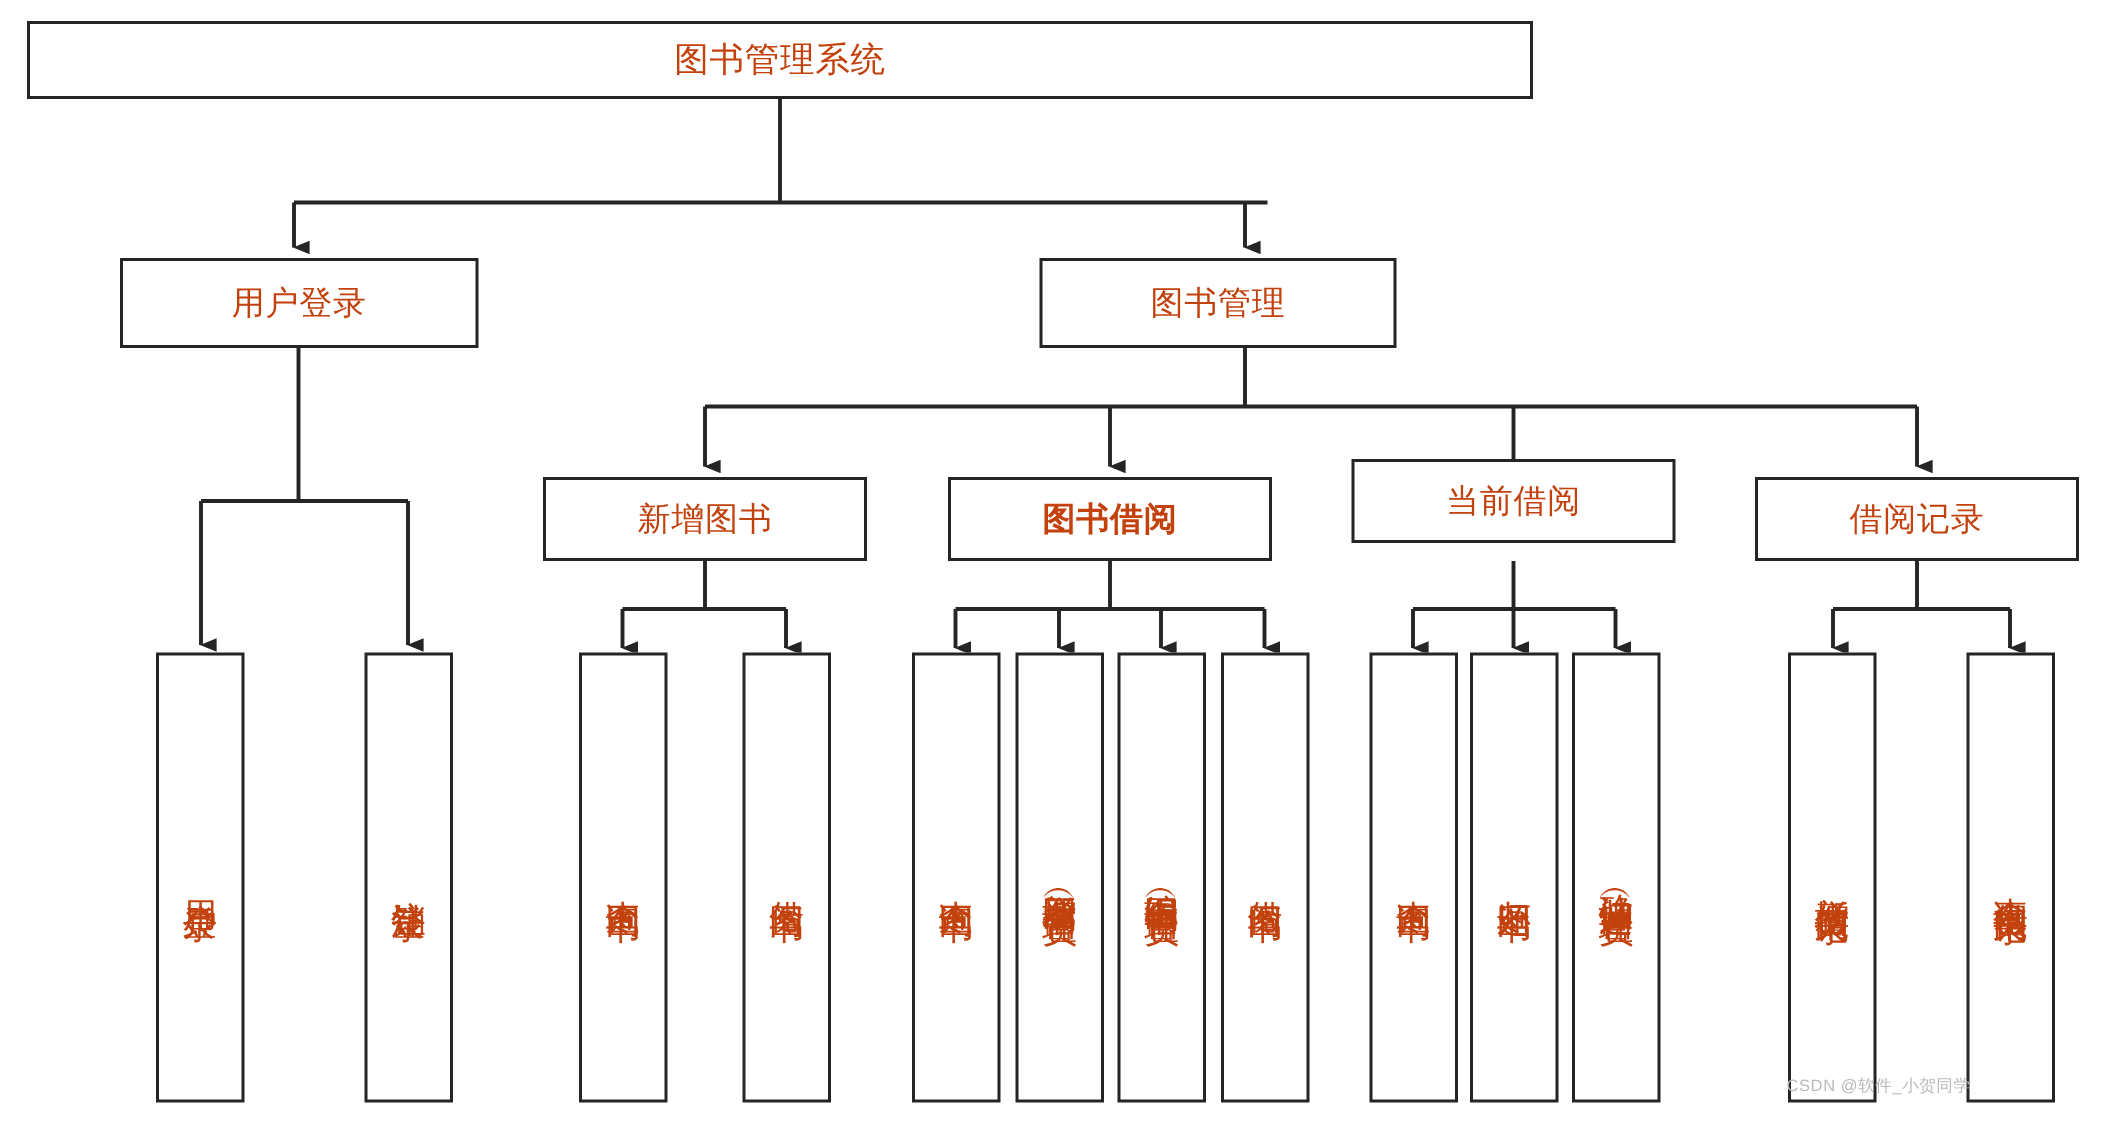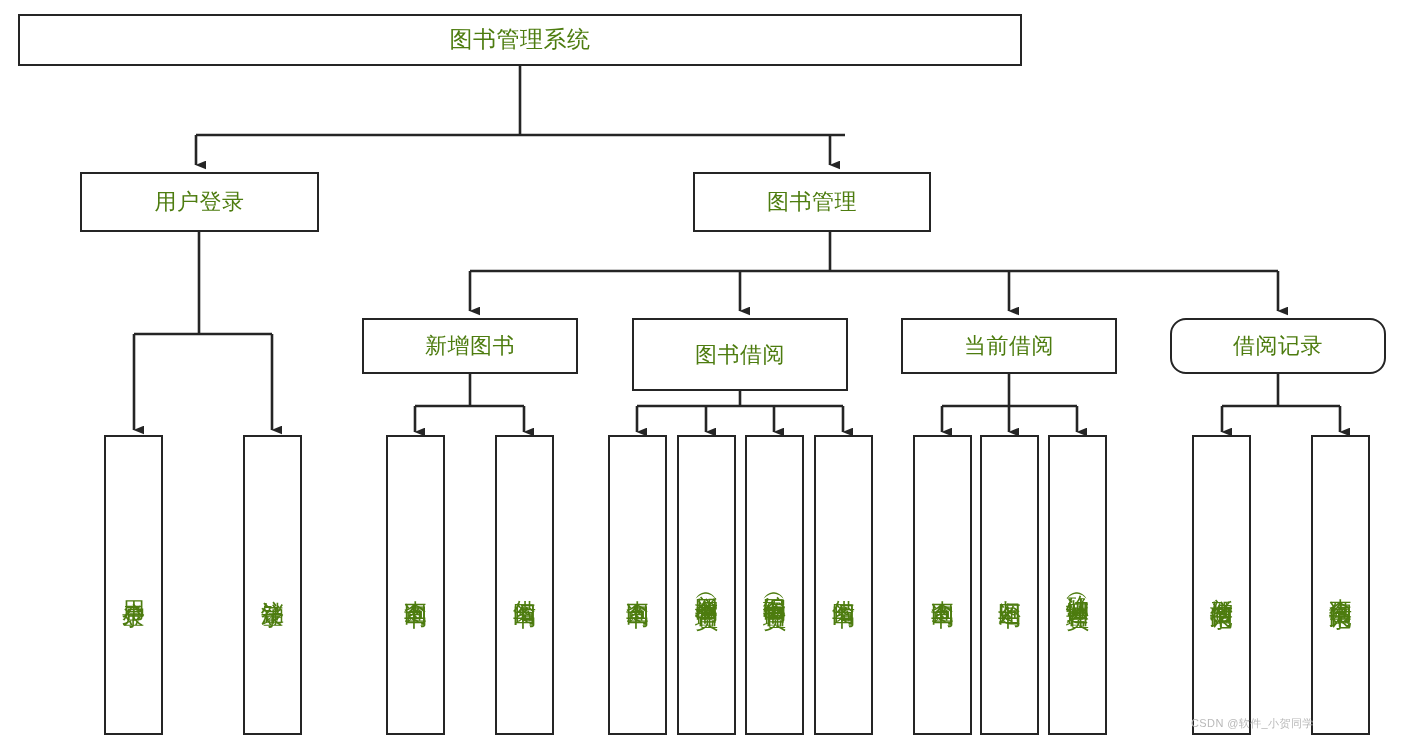--- a/index.html
+++ b/index.html
@@ -28,21 +28,21 @@
     pointer-events: none;
   }
   .node {
     position: absolute;
     box-sizing: border-box;
     background: #ffffff;
     border: 2.6px solid #252525;
     display: flex;
     align-items: center;
     justify-content: center;
-    color: #4d7c0f;
+    color: #c2410c;
   }
   .node .label {
     display: block;
     text-align: center;
     line-height: 1.18;
     white-space: nowrap;
   }
   
   .node.horiz .label {
     font-size: 22px;
@@ -145,29 +145,29 @@
   </div>
 
   <div class="node horiz" style="left:693px; top:172px; width:238px; height:60px;">
     <span class="label">图书管理</span>
   </div>
 
   <div class="node horiz" style="left:362px; top:318px; width:216px; height:56px;">
     <span class="label">新增图书</span>
   </div>
 
-  <div class="node horiz" style="left:632px; top:318px; width:216px; height:73px;">
+  <div class="node horiz" style="left:632px; top:318px; width:216px; height:56px;font-weight:bold;">
     <span class="label">图书借阅</span>
   </div>
 
-  <div class="node horiz" style="left:901px; top:318px; width:216px; height:56px;">
+  <div class="node horiz" style="left:901px; top:306px; width:216px; height:56px;">
     <span class="label">当前借阅</span>
   </div>
 
-  <div class="node horiz" style="left:1170px; top:318px; width:216px; height:56px;border-radius:16px;">
+  <div class="node horiz" style="left:1170px; top:318px; width:216px; height:56px;">
     <span class="label">借阅记录</span>
   </div>
 
   <div class="node vert" style="left:104px; top:435px; width:59px; height:300px;">
     <span class="label">用户登录</span>
   </div>
 
   <div class="node vert" style="left:243px; top:435px; width:59px; height:300px;">
     <span class="label">注销登录</span>
   </div>

